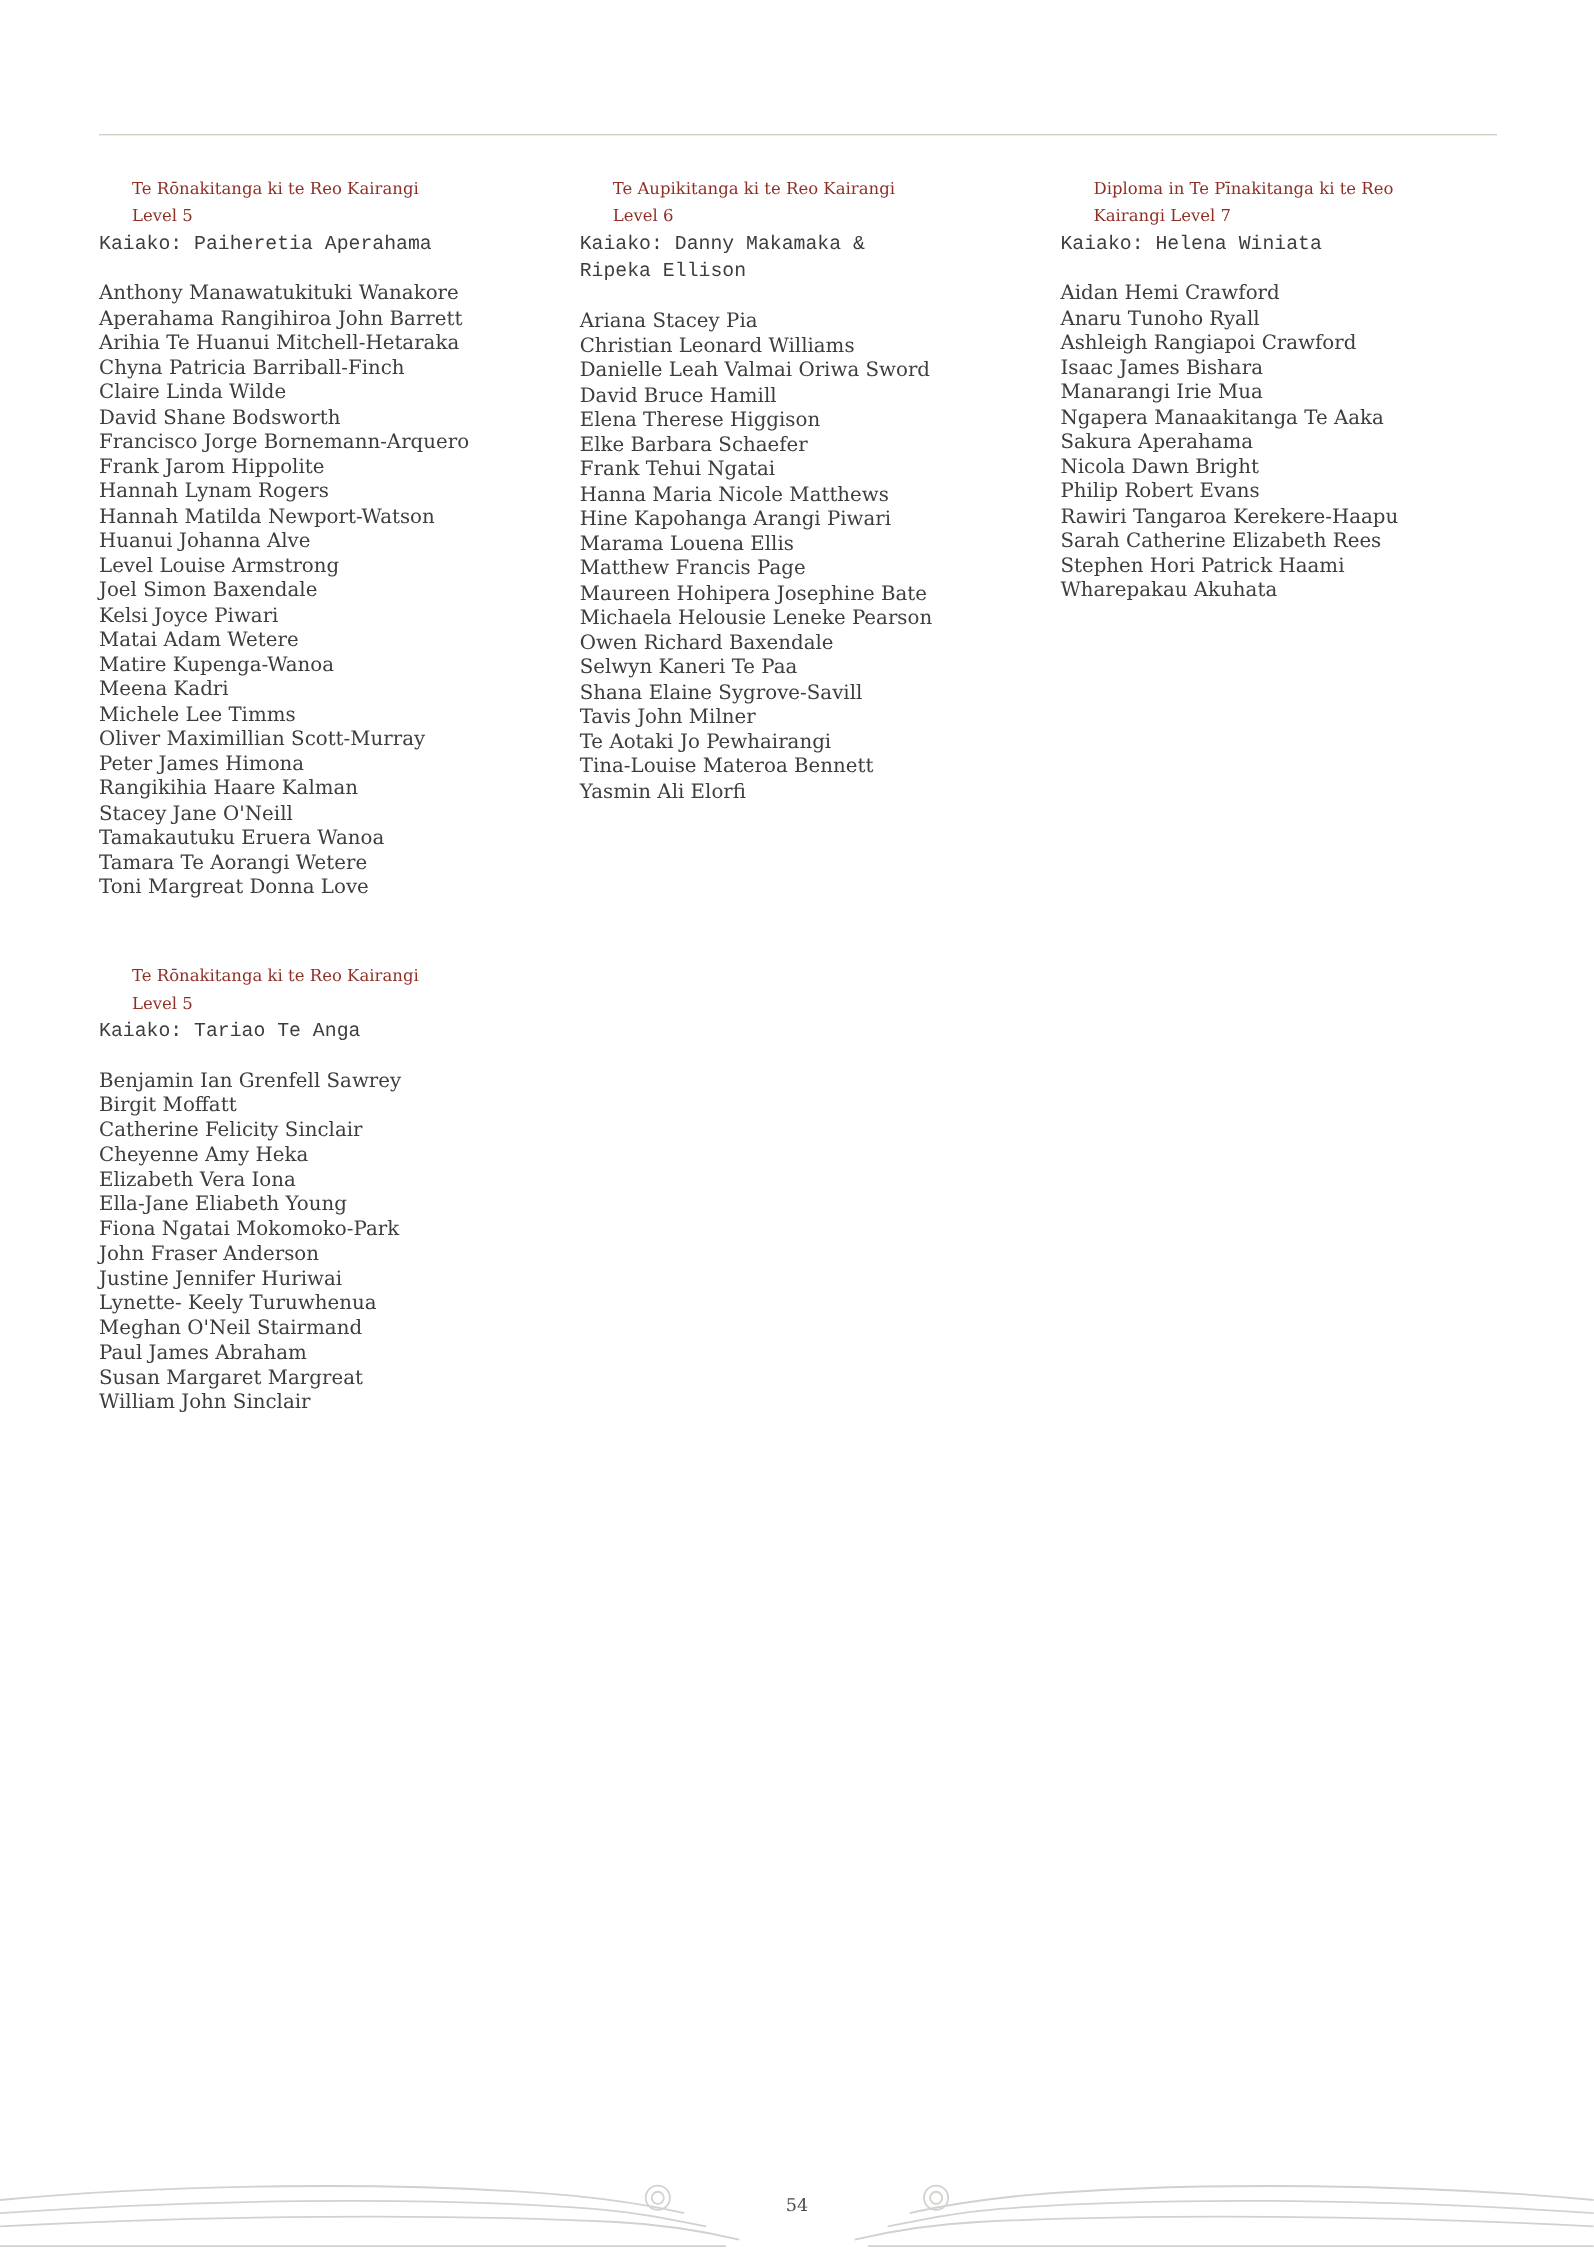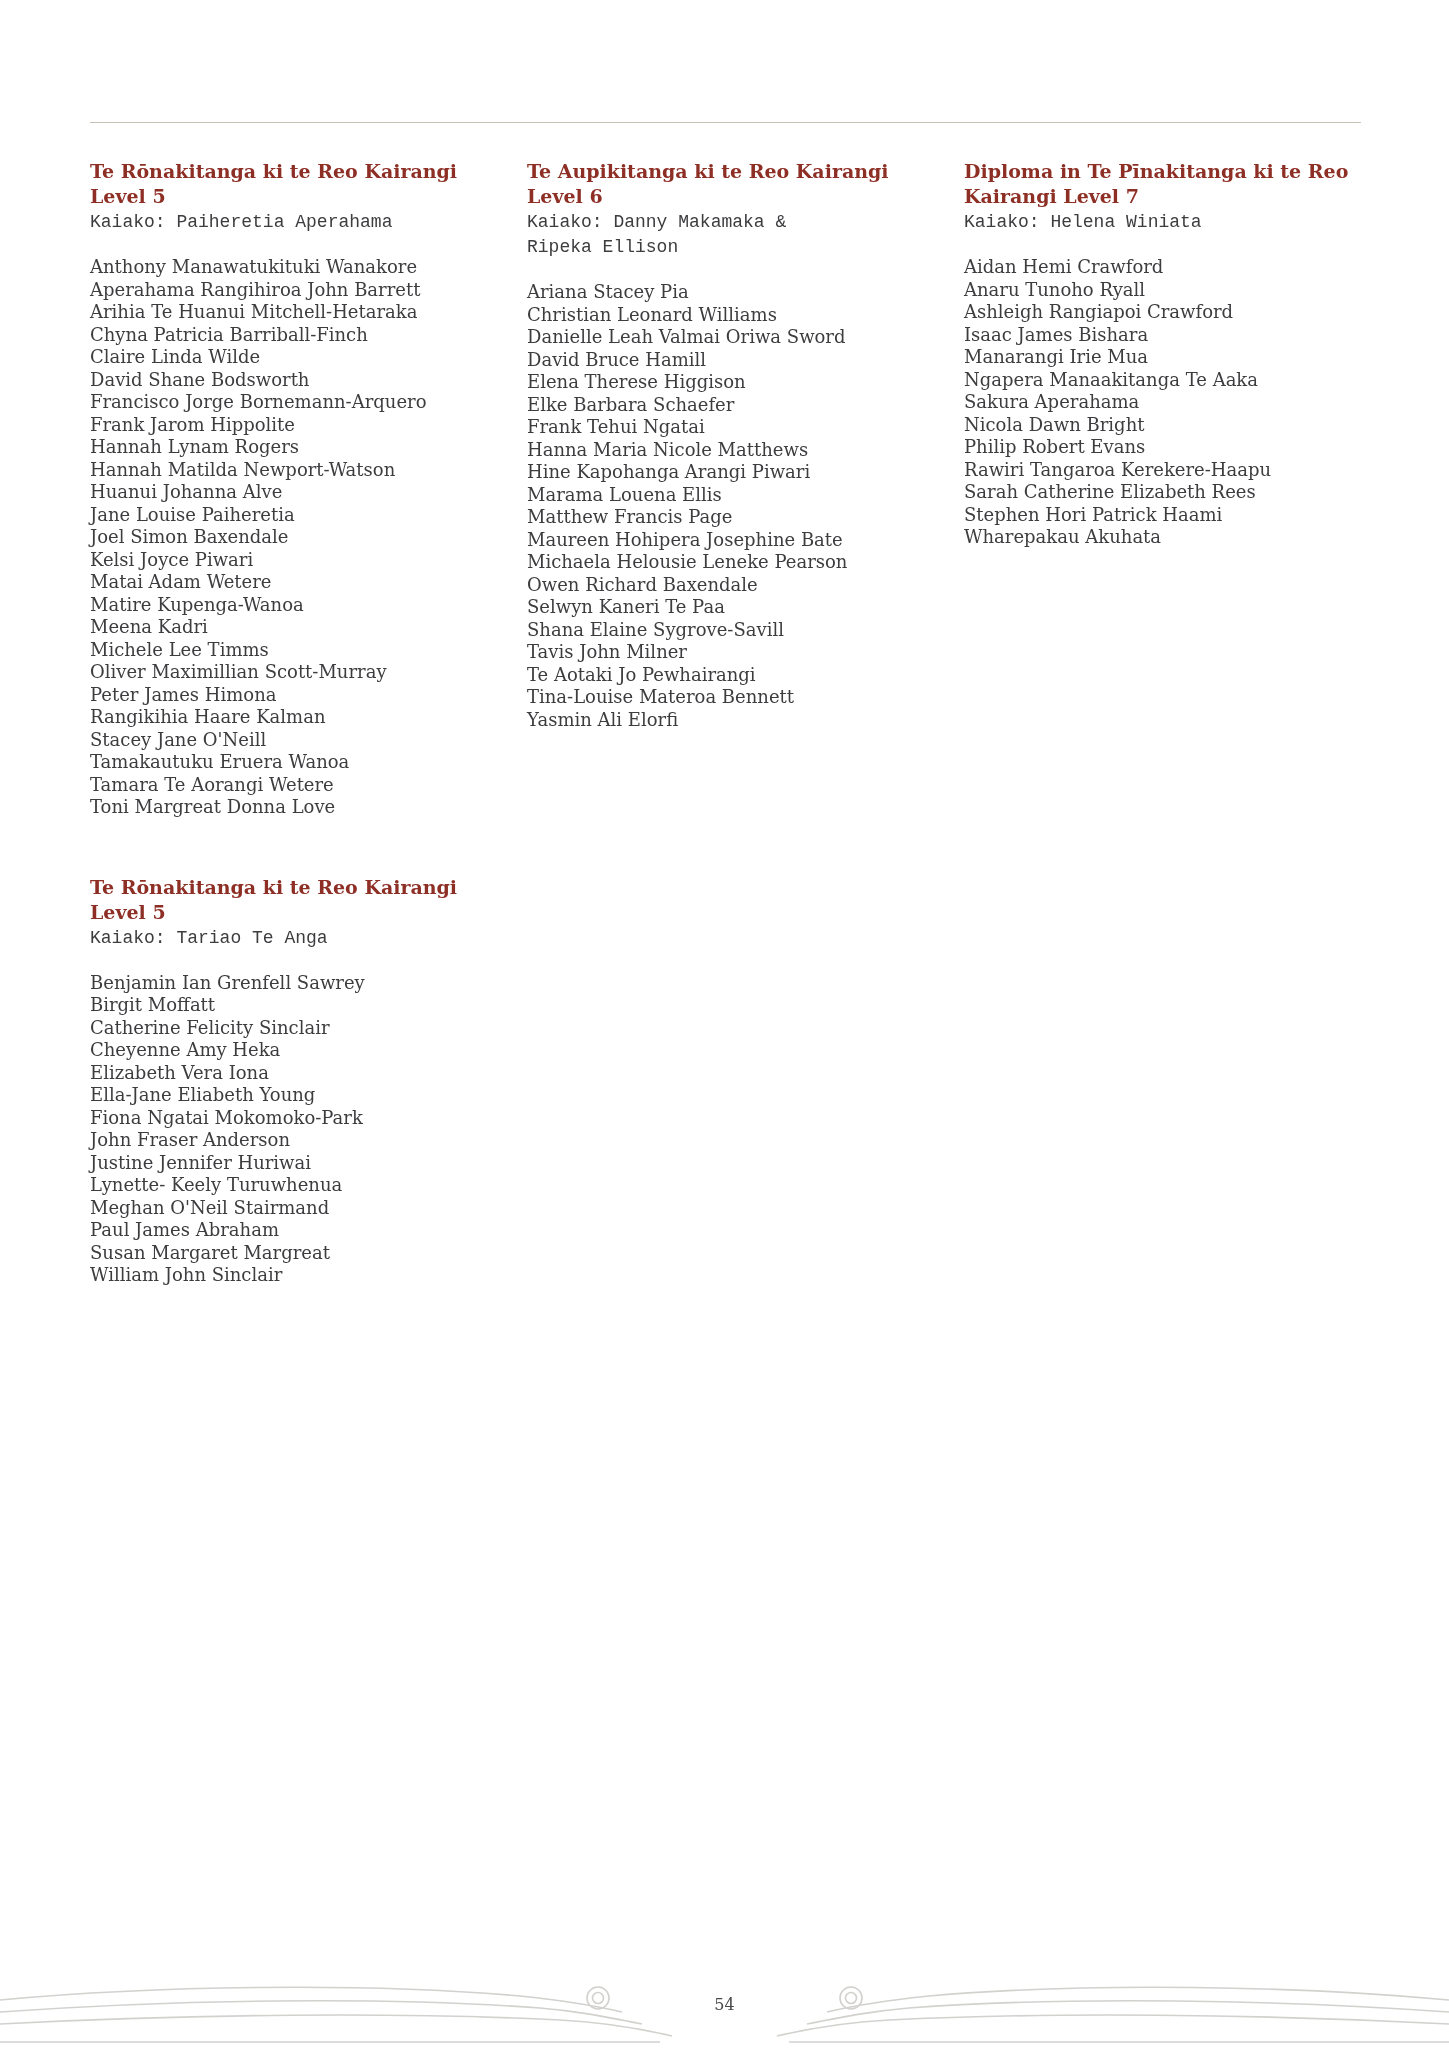--- a/index.html
+++ b/index.html
@@ -37,25 +37,26 @@
   }
   .columns{
     display:grid;
     grid-template-columns:repeat(3,1fr);
     column-gap:40px;
     align-items:start;
   }
   section.course{display:block;}
   section.course + section.course{margin-top:56px;}
   h2.section-heading{
-    font-size:19px;
-    font-weight:bold;
+    font-size:15px;
+    font-weight:normal;
     color:var(--accent);
     line-height:25px;
     white-space:pre-line;
+    margin-left:30px;
   }
   p.kaiako{
     font-size:18px;
     line-height:25px;
     color:var(--text-color);
     margin-top:1px;
     margin-bottom:21px;
     white-space:pre-line;
     font-family:Liberation Mono, monospace;
   }
@@ -104,21 +105,21 @@
             <div class="name">Aperahama Rangihiroa John Barrett</div>
             <div class="name">Arihia Te Huanui Mitchell-Hetaraka</div>
             <div class="name">Chyna Patricia Barriball-Finch</div>
             <div class="name">Claire Linda Wilde</div>
             <div class="name">David Shane Bodsworth</div>
             <div class="name">Francisco Jorge Bornemann-Arquero</div>
             <div class="name">Frank Jarom Hippolite</div>
             <div class="name">Hannah Lynam Rogers</div>
             <div class="name">Hannah Matilda Newport-Watson</div>
             <div class="name">Huanui Johanna Alve</div>
-            <div class="name">Jane Louise Paiheretia</div>
+            <div class="name">Level Louise Armstrong</div>
             <div class="name">Joel Simon Baxendale</div>
             <div class="name">Kelsi Joyce Piwari</div>
             <div class="name">Matai Adam Wetere</div>
             <div class="name">Matire Kupenga-Wanoa</div>
             <div class="name">Meena Kadri</div>
             <div class="name">Michele Lee Timms</div>
             <div class="name">Oliver Maximillian Scott-Murray</div>
             <div class="name">Peter James Himona</div>
             <div class="name">Rangikihia Haare Kalman</div>
             <div class="name">Stacey Jane O'Neill</div>

